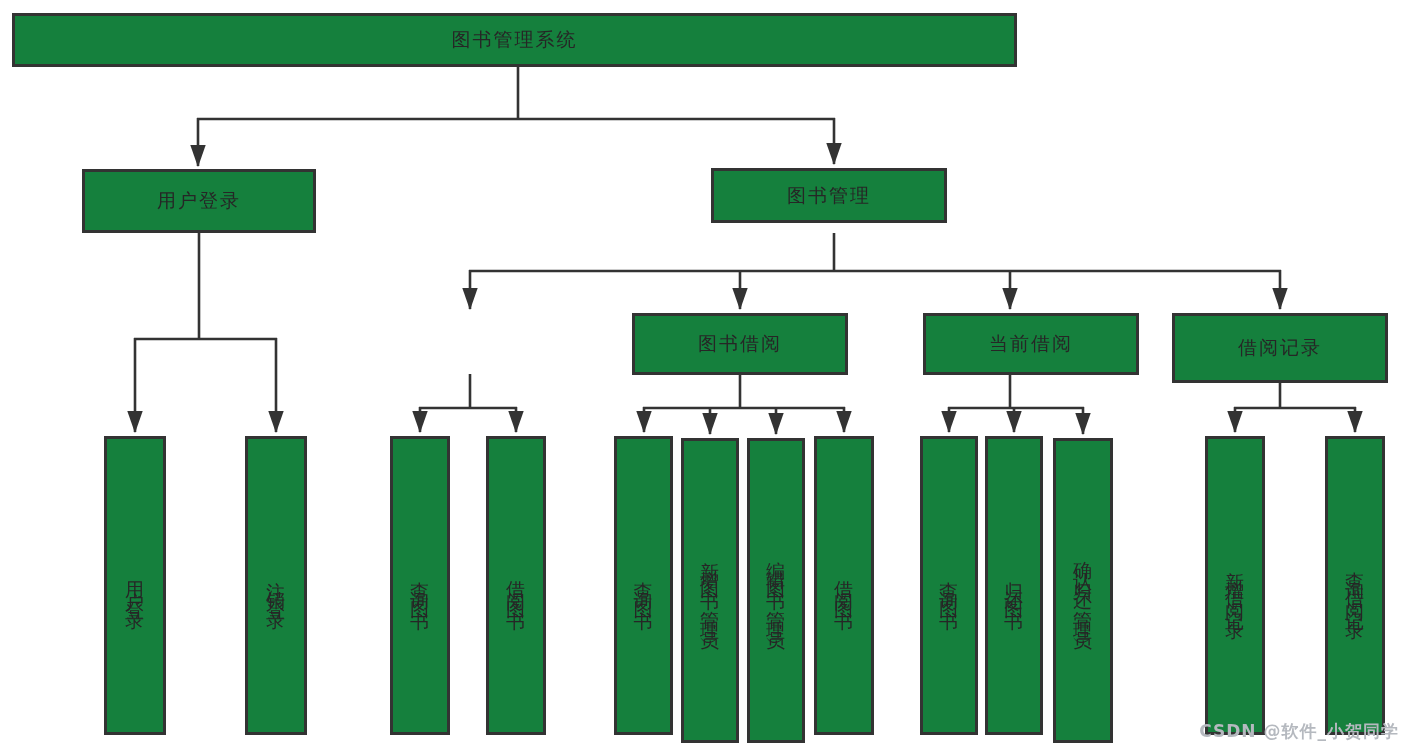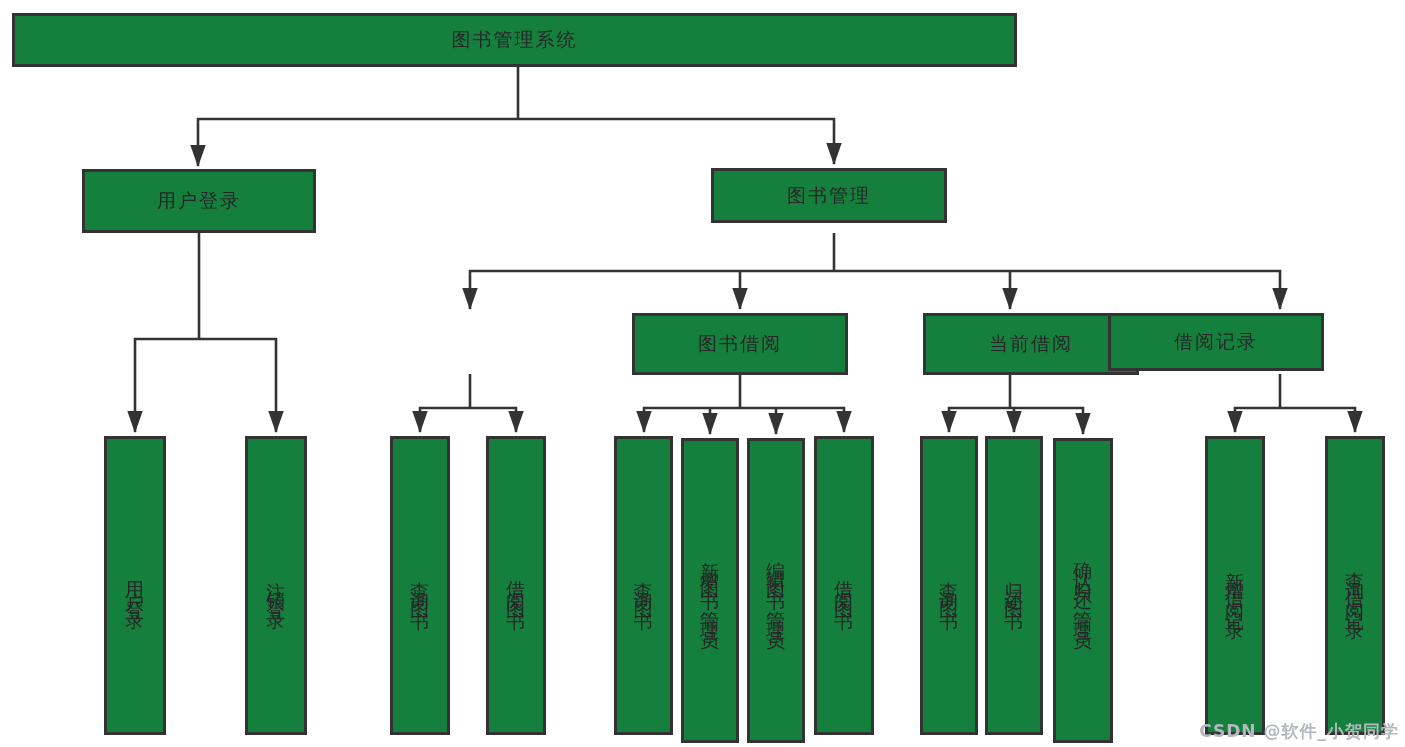--- a/index.html
+++ b/index.html
@@ -104,21 +104,21 @@
     <line x1="1355" y1="407" x2="1355" y2="432" marker-end="url(#arw)"></line>
   </svg>
 
   <div class="node" style="left:12px; top:13px; width:1005px; height:54px;">图书管理系统</div>
 
   <div class="node" style="left:82px; top:169px; width:234px; height:64px;">用户登录</div>
   <div class="node" style="left:711px; top:168px; width:236px; height:55px;">图书管理</div>
 
   <div class="node" style="left:632px; top:313px; width:216px; height:62px;">图书借阅</div>
   <div class="node" style="left:902px; top:313px; width:216px; height:62px;margin-left:21px;">当前借阅</div>
-  <div class="node" style="left:1108px; top:313px; width:216px; height:58px;">借阅记录</div>
+  <div class="node" style="left:1172px; top:313px; width:216px; height:70px;">借阅记录</div>
 
   <div class="node vert" style="left:104px; top:436px; width:62px; height:299px;">
     <span class="vtext">用户登录</span>
   </div>
   <div class="node vert" style="left:245px; top:436px; width:62px; height:299px;">
     <span class="vtext">注销登录</span>
   </div>
 
   <div class="node vert" style="left:390px; top:436px; width:60px; height:299px;">
     <span class="vtext">查询图书</span>

